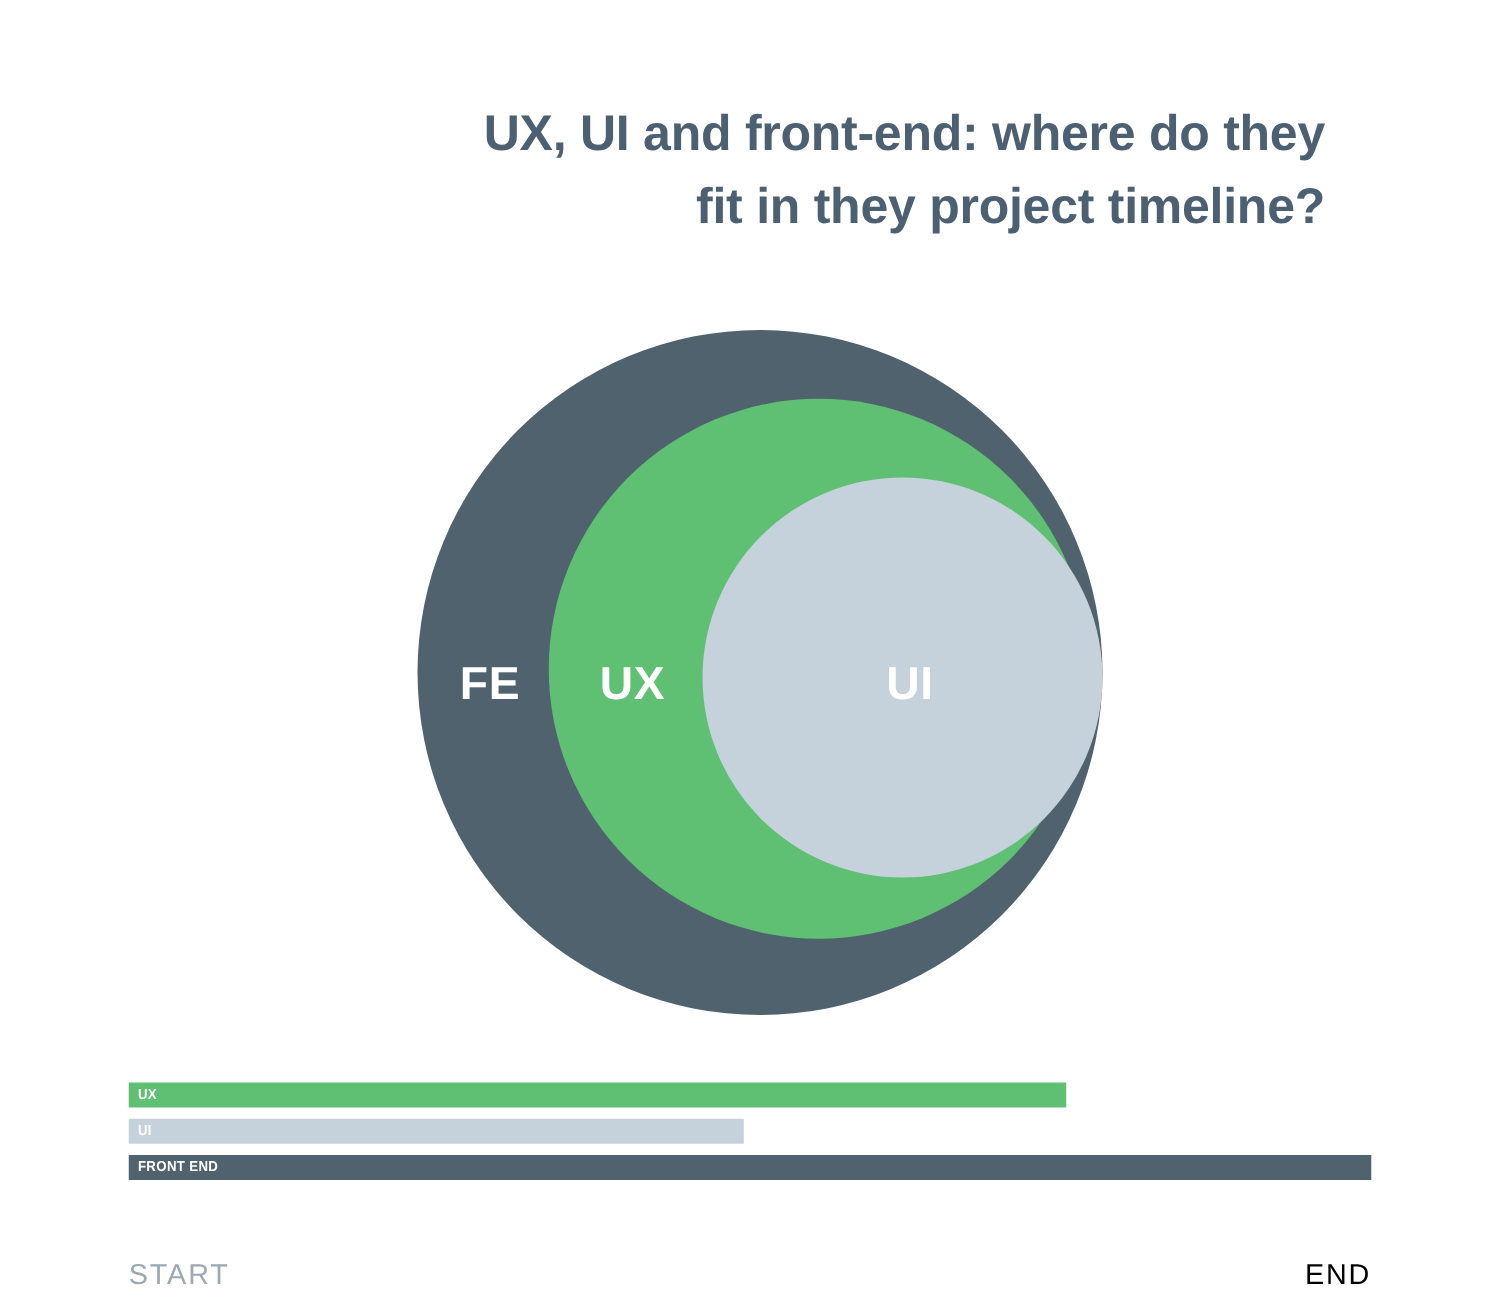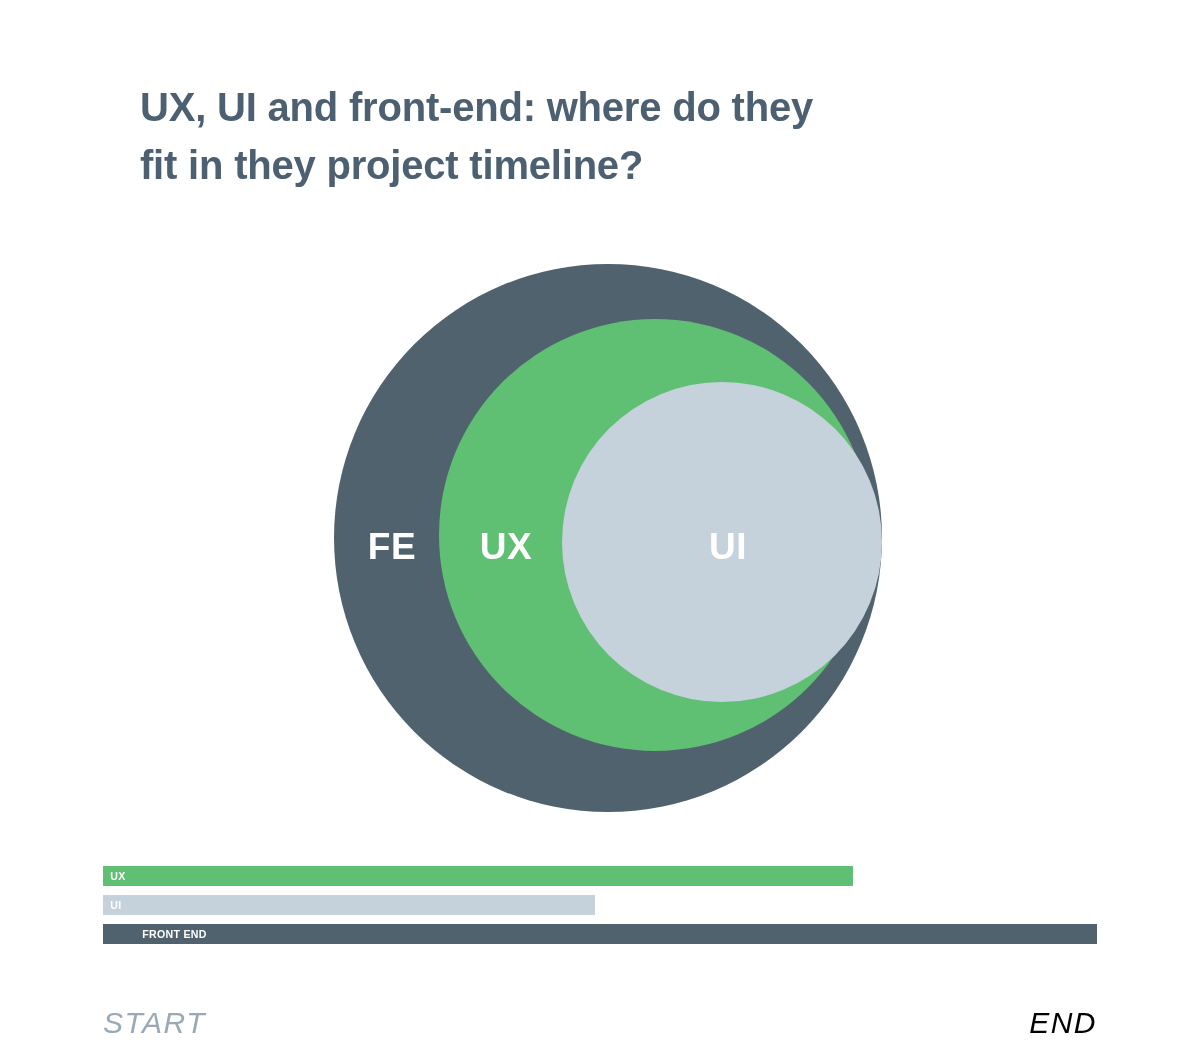--- a/index.html
+++ b/index.html
@@ -14,21 +14,21 @@
     position:relative;
     width:1200px; height:1042px;
     background:#ffffff;
   }
 
   
   .title-block {
     position:absolute;
     left:140px; top:78px;
     width:920px;
-    text-align:left;
+    text-align:right;
   }
   .title-line {
     display:block;
     font-size:40px;
     font-weight:bold;
     line-height:1.45;
     color:#4C6072;
     letter-spacing:-0.2px;
   }
 
@@ -86,25 +86,24 @@
   
   .axis {
     position:absolute;
     left:103px; top:968px;
     width:994px;
     display:flex;
     justify-content:space-between;
     align-items:baseline;
   }
   .axis-label {
-    font-size:30px;
+    font-size:23px;
     color:#9AA9B5;
     letter-spacing:1.5px;
     font-weight:normal;
-    font-style:italic;
   }
 </style>
 </head>
 <body>
 
 <div id="canvas">
 
   <div class="title-block">
     <span class="title-line">UX, UI and front-end: where do they</span>
     <span class="title-line">fit in they project timeline?</span>
@@ -129,21 +128,21 @@
       </div>
     </div>
 
     <div class="bar-row">
       <div class="bar" id="bar-ui" style="width: 49.5%; background: rgb(197, 209, 219);">
         <span class="bar-label" style="color: rgb(255, 255, 255);">UI</span>
       </div>
     </div>
 
     <div class="bar-row">
-      <div class="bar" id="bar-fe" style="width: 100%; background: rgb(81, 98, 111); padding-left: 32px;">
+      <div class="bar" id="bar-fe" style="width: 100%; background: rgb(81, 98, 111);">
         <span class="bar-label" style="color: rgb(255, 255, 255);">FRONT END</span>
       </div>
     </div>
 
   </div>
 
   <div class="axis">
     <span class="axis-label" style="color: rgb(154, 169, 181);">START</span>
     <span class="axis-label" style="color: #000000; margin-top: 38px;">END</span>
   </div>

